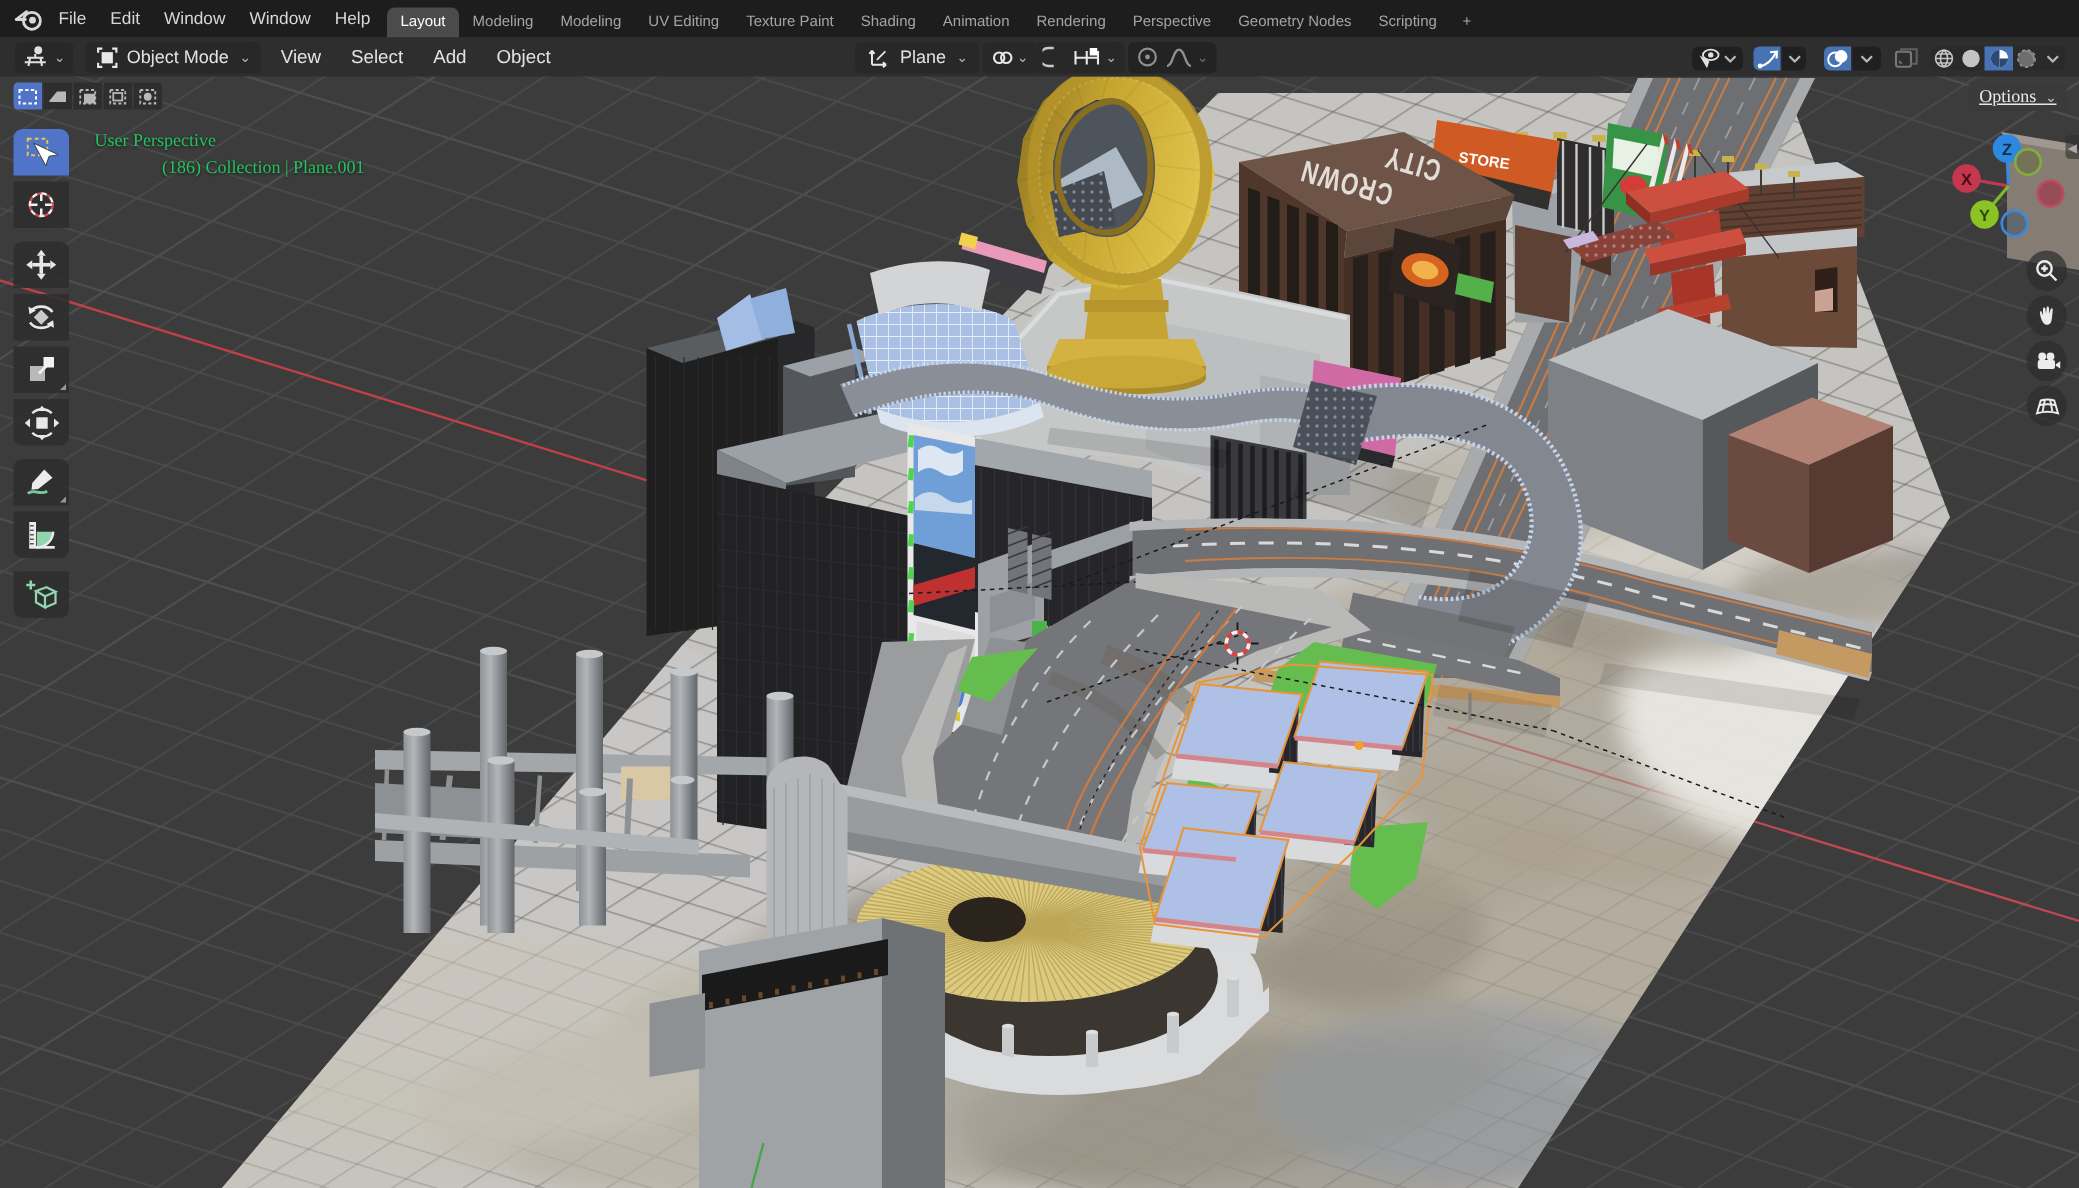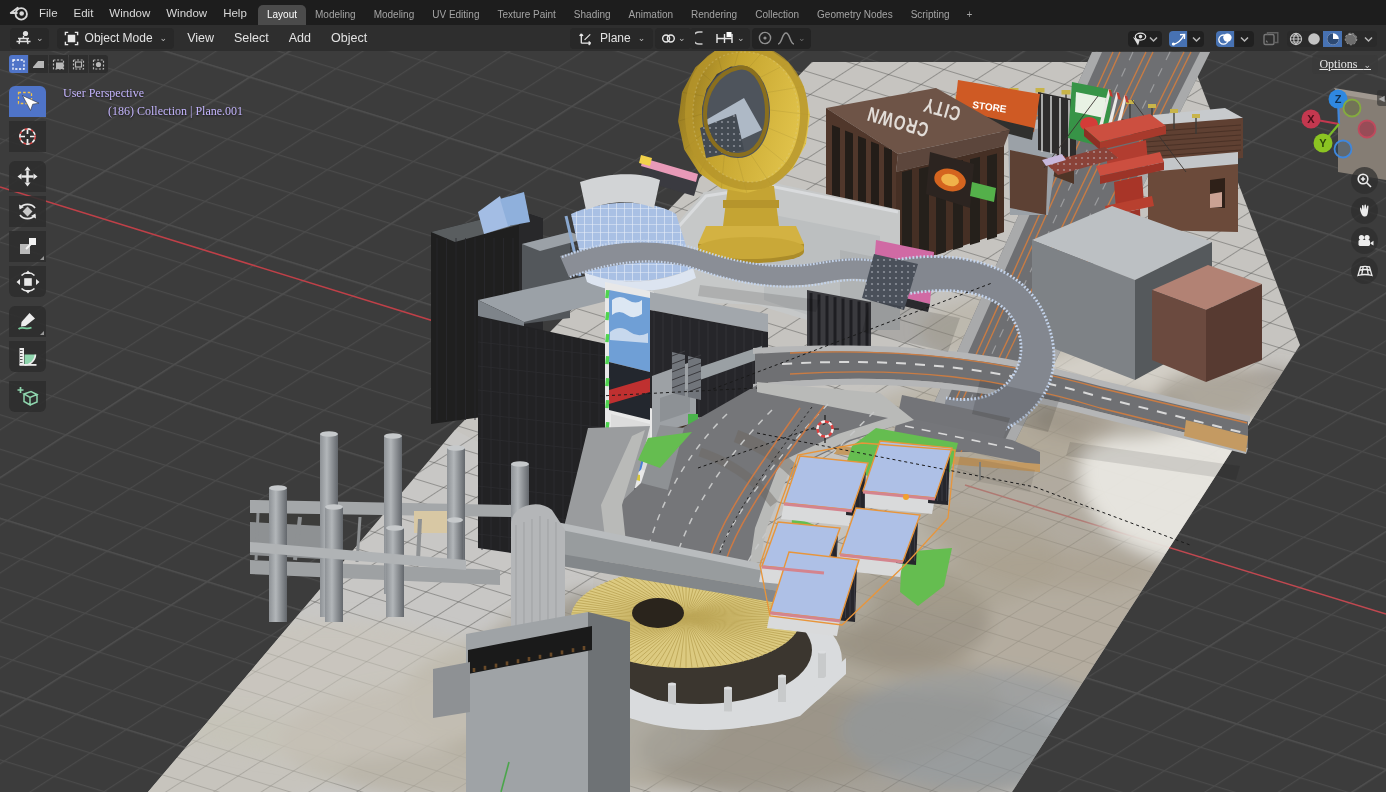--- a/index.html
+++ b/index.html
@@ -12,21 +12,21 @@
   #topbar .menu{padding:0 8px;}
   #tabs{position:absolute;left:258px;top:0;display:flex;align-items:flex-end;height:25px;color:#a4a4a4;}
   #tabs .tab{padding:4px 9px 5px;border-radius:5px 5px 0 0;font-size:10px;}
   #tabs .tab.active{background:#4b4b4b;color:#fdfdfd;}
   
   #header{position:absolute;left:0;top:25px;width:1386px;height:26px;background:#2e2e2e;
           display:flex;align-items:center;color:#e3e3e3;font-size:12px;}
   #header .hmenu{padding:0 10px;font-size:12.5px;}
   .hbtn{height:21px;border-radius:4px;background:#282828;display:flex;align-items:center;}
   
-  .ovl-text{position:absolute;color:#c4b5fd;font-size:12px;text-shadow:0 1px 2px rgba(0,0,0,.7);}
+  .ovl-text{position:absolute;color:#22c55e;font-size:12px;text-shadow:0 1px 2px rgba(0,0,0,.7);}
   #toolbar{position:absolute;left:9px;top:86px;width:37px;}
   .tbtn{width:37px;height:31px;background:#2e2e2ee0;display:flex;align-items:center;justify-content:center;position:relative;margin-bottom:4px;}
   .tbtn.first{border-radius:6px 6px 0 0;}
   .tbtn.last{border-radius:0 0 6px 6px;}
   .tbtn.sel{background:#4f74c8;}
   .tgap{height:5px;}
   #options{position:absolute;right:8px;top:55px;height:19px;background:#3a3a3ad9;border-radius:4px;
            color:#e8e8e8;font-size:12px;display:flex;align-items:center;padding:0 7px;text-decoration:underline;}
   .navbtn{position:absolute;right:8px;width:27px;height:27px;border-radius:50%;background:#2e2e2eb8;
           display:flex;align-items:center;justify-content:center;}
@@ -737,21 +737,21 @@
       <span class="menu">Help</span>
     <div id="tabs">
       <div class="tab active">Layout</div>
         <div class="tab">Modeling</div>
         <div class="tab">Modeling</div>
       <div class="tab">UV Editing</div>
         <div class="tab">Texture Paint</div>
         <div class="tab">Shading</div>
       <div class="tab">Animation</div>
         <div class="tab">Rendering</div>
-        <div class="tab">Collection</div>
+        <div class="tab">Perspective</div>
       <div class="tab">Geometry Nodes</div>
         <div class="tab">Scripting</div>
       <div class="tab" style="padding:4px 8px 5px">+</div>
     </div>
   </div>
 
   <div id="header">
 
     <div class="hbtn" style="margin-left:10px;padding:0 5px;">
       <svg width="18" height="16" viewBox="0 0 18 16" fill="none" stroke="#e0e0e0" stroke-width="1.4">

